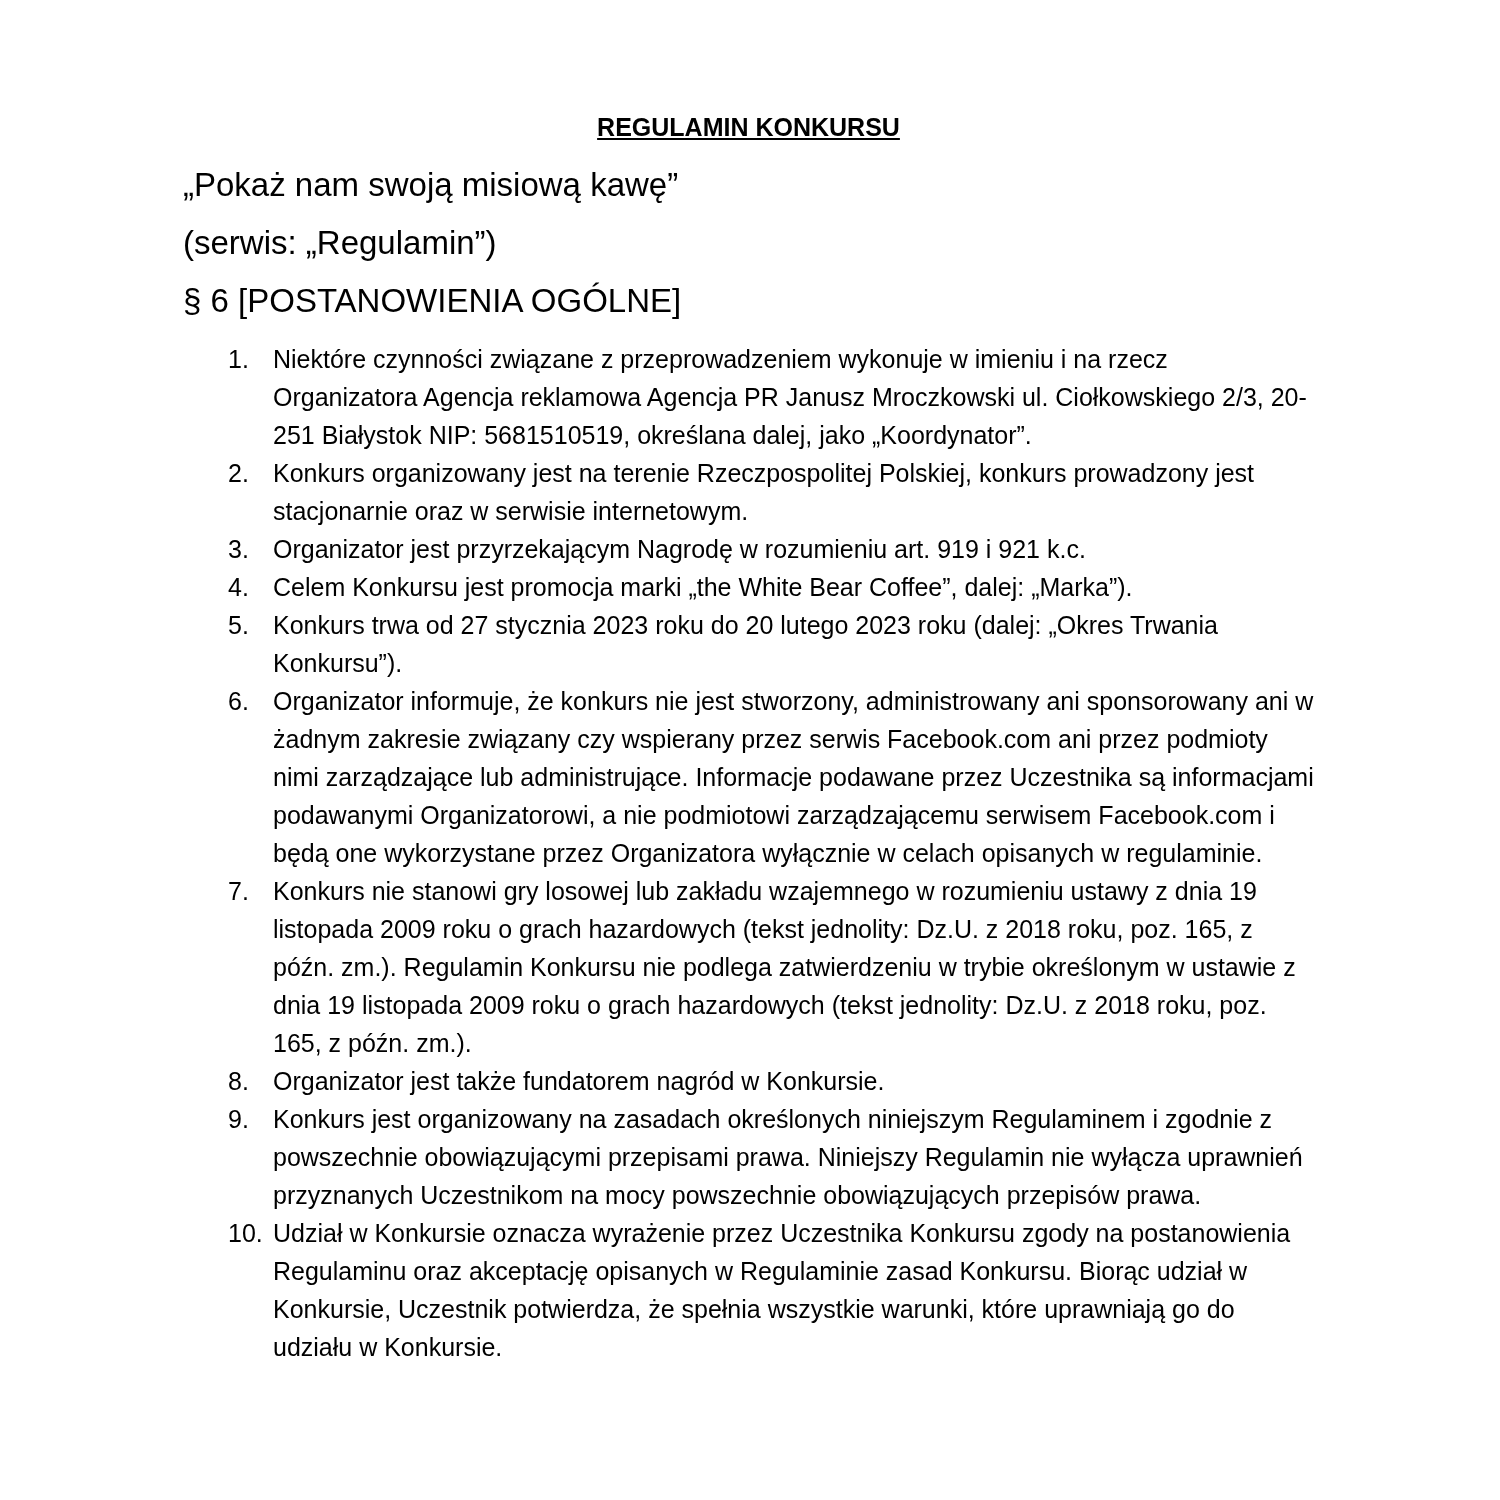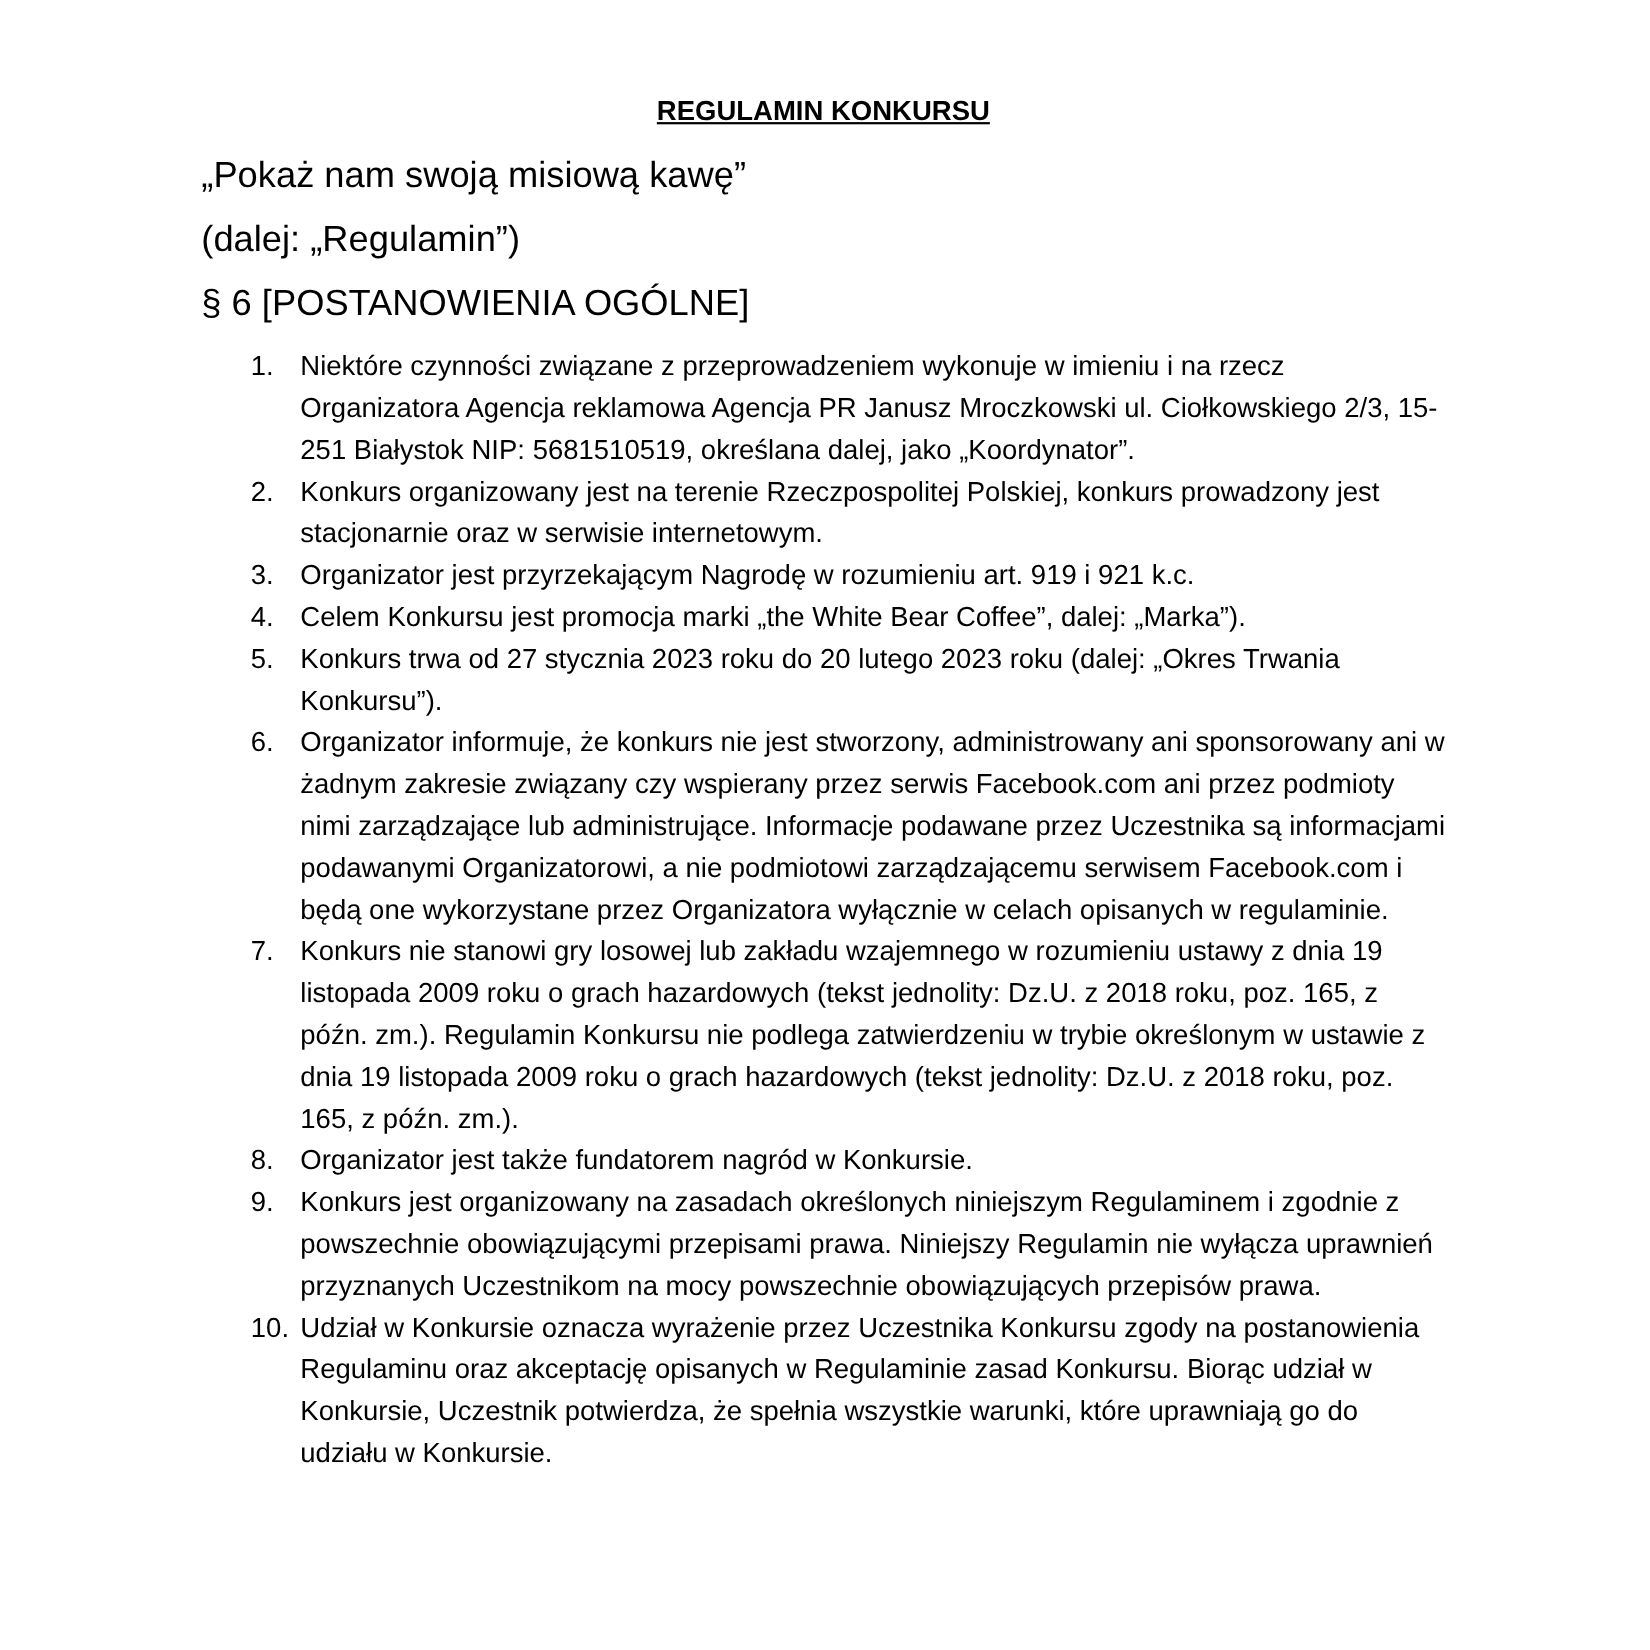--- a/index.html
+++ b/index.html
@@ -11,21 +11,21 @@
     height: 1500px;
     overflow: hidden;
     background: #ffffff;
     font-family: "Liberation Sans", "DejaVu Sans", sans-serif;
     color: #000000;
   }
   .page {
     box-sizing: border-box;
     width: 1500px;
     height: 1500px;
-    padding: 82px 186px 0 183px;
+    padding: 108px 186px 0 183px;
     overflow: hidden;
     background: #ffffff;
   }
   .doc-title {
     font-size: 25px;
     line-height: 38px;
     font-weight: bold;
     text-decoration: underline;
     text-align: center;
     margin: 0 0 20px 0;
@@ -59,30 +59,30 @@
 </style>
 </head>
 <body>
 
 <div class="page">
 
   <h1 class="doc-title">REGULAMIN KONKURSU</h1>
 
   <p class="doc-para">„Pokaż nam swoją misiową kawę”</p>
 
-  <p class="doc-para">(dalej: „Regulamin”)</p>
+  <p class="doc-para">(serwis: „Regulamin”)</p>
 
   <p class="doc-para">§ 6 [POSTANOWIENIA OGÓLNE]</p>
 
 
   <div class="doc-list">
 
     <div class="list-item">
       <span class="num">1.</span>
-      <span class="txt">Niektóre czynności związane z przeprowadzeniem wykonuje w imieniu i na rzecz Organizatora Agencja reklamowa Agencja PR Janusz Mroczkowski ul. Ciołkowskiego 2/3, 15-251 Białystok NIP: 5681510519, określana dalej, jako „Koordynator”.</span>
+      <span class="txt">Niektóre czynności związane z przeprowadzeniem wykonuje w imieniu i na rzecz Organizatora Agencja reklamowa Agencja PR Janusz Mroczkowski ul. Ciołkowskiego 2/3, 20-251 Białystok NIP: 5681510519, określana dalej, jako „Koordynator”.</span>
     </div>
 
     <div class="list-item">
       <span class="num">2.</span>
       <span class="txt">Konkurs organizowany jest na terenie Rzeczpospolitej Polskiej, konkurs prowadzony jest stacjonarnie oraz w serwisie internetowym.</span>
     </div>
 
     <div class="list-item">
       <span class="num">3.</span>
       <span class="txt">Organizator jest przyrzekającym Nagrodę w rozumieniu art. 919 i 921 k.c.</span>

